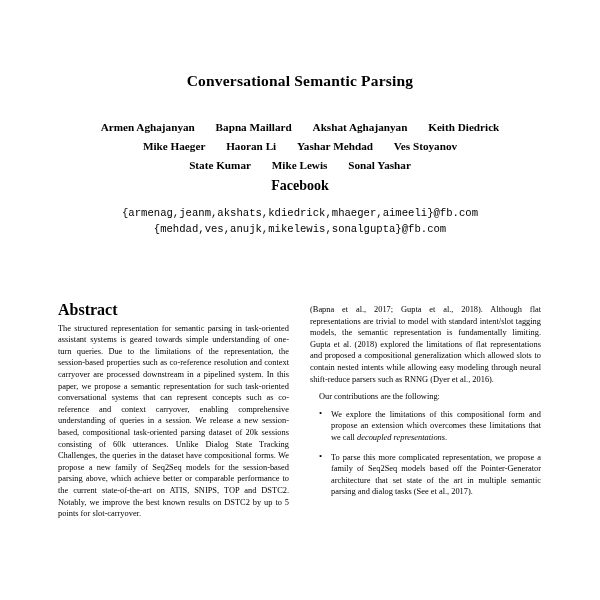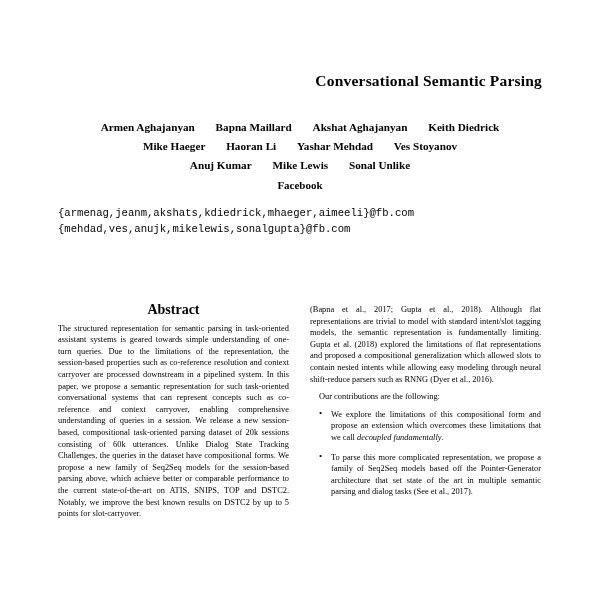--- a/index.html
+++ b/index.html
@@ -15,21 +15,21 @@
     overflow: hidden;
   }
   .page {
     width: 600px;
     height: 600px;
     position: relative;
     box-sizing: border-box;
     padding: 0 58px;
   }
   .title {
-    text-align: right;
+    text-align: center;
     font-size: 15.5px;
     font-weight: bold;
     margin-top: 72px;
     letter-spacing: 0.2px;
   }
   .authors {
     margin-top: 28px;
     text-align: center;
     font-size: 11.2px;
     font-weight: bold;
@@ -41,24 +41,25 @@
   }
   .author-name {
     display: inline-block;
     padding: 0 9px;
     text-align: right;
   }
   .affiliation {
     display: block;
     margin-top: 1px;
     font-weight: bold;
-    font-size: 11px;
+    font-size: 14px;
   }
   .emails {
     margin-top: 10px;
+    text-align: center;
     font-family: "Liberation Mono", monospace;
     font-size: 10.6px;
     line-height: 16px;
   }
   .email-line {
     display: block;
     white-space: nowrap;
   }
   .columns {
     position: absolute;
@@ -69,22 +70,21 @@
     display: flex;
     gap: 21px;
   }
   .col {
     width: 231px;
     font-size: 8.4px;
     line-height: 11.6px;
     text-align: justify;
   }
   .section-head {
-    text-align: center;
-    font-size: 14px;
+    font-size: 16px;
     font-weight: bold;
     margin: 0 0 7px 0;
   }
   .para {
     margin: 0 0 6px 0;
     text-indent: 9px;
     text-align: justify;
     hyphens: auto;
   }
   .para.noindent {
@@ -124,23 +124,23 @@
       <span class="author-name">Akshat Aghajanyan</span>
       <span class="author-name">Keith Diedrick</span>
     </span>
     <span class="author-line">
       <span class="author-name">Mike Haeger</span>
       <span class="author-name">Haoran Li</span>
       <span class="author-name">Yashar Mehdad</span>
       <span class="author-name">Ves Stoyanov</span>
     </span>
     <span class="author-line">
-      <span class="author-name">Anuj Kumar</span>
+      <span class="author-name">State Kumar</span>
       <span class="author-name">Mike Lewis</span>
-      <span class="author-name">Sonal Unlike</span>
+      <span class="author-name">Sonal Yashar</span>
     </span>
     <span class="affiliation">Facebook</span>
   </div>
 
   <div class="emails">
     <span class="email-line">{armenag,jeanm,akshats,kdiedrick,mhaeger,aimeeli}@fb.com</span>
     <span class="email-line">{mehdad,ves,anujk,mikelewis,sonalgupta}@fb.com</span>
   </div>
 
   <div class="columns">
@@ -148,21 +148,21 @@
     <div class="col">
       <div class="section-head">Abstract</div>
       <p class="para noindent">The structured representation for semantic parsing in task-oriented assistant systems is geared towards simple understanding of one-turn queries. Due to the limitations of the representation, the session-based properties such as co-reference resolution and context carryover are processed downstream in a pipelined system. In this paper, we propose a semantic representation for such task-oriented conversational systems that can represent concepts such as co-reference and context carryover, enabling comprehensive understanding of queries in a session. We release a new session-based, compositional task-oriented parsing dataset of 20k sessions consisting of 60k utterances. Unlike Dialog State Tracking Challenges, the queries in the dataset have compositional forms. We propose a new family of Seq2Seq models for the session-based parsing above, which achieve better or comparable performance to the current state-of-the-art on ATIS, SNIPS, TOP and DSTC2. Notably, we improve the best known results on DSTC2 by up to 5 points for slot-carryover.</p>
     </div>
 
     <div class="col">
       <p class="para noindent">(Bapna et al., 2017; Gupta et al., 2018). Although flat representations are trivial to model with standard intent/slot tagging models, the semantic representation is fundamentally limiting. Gupta et al. (2018) explored the limitations of flat representations and proposed a compositional generalization which allowed slots to contain nested intents while allowing easy modeling through neural shift-reduce parsers such as RNNG (Dyer et al., 2016).</p>
       <p class="para">Our contributions are the following:</p>
       <ul class="bullets">
         <li>
-          <span>We explore the limitations of this compositional form and propose an extension which overcomes these limitations that we call </span><em>decoupled fundamentally</em><span>.</span>
+          <span>We explore the limitations of this compositional form and propose an extension which overcomes these limitations that we call </span><em>decoupled representations</em><span>.</span>
         </li>
         <li>
           <span>To parse this more complicated representation, we propose a family of Seq2Seq models based off the Pointer-Generator architecture that set state of the art in multiple semantic parsing and dialog tasks (See et al., 2017).</span>
         </li>
       </ul>
     </div>
 
   </div>
 </div>
 

